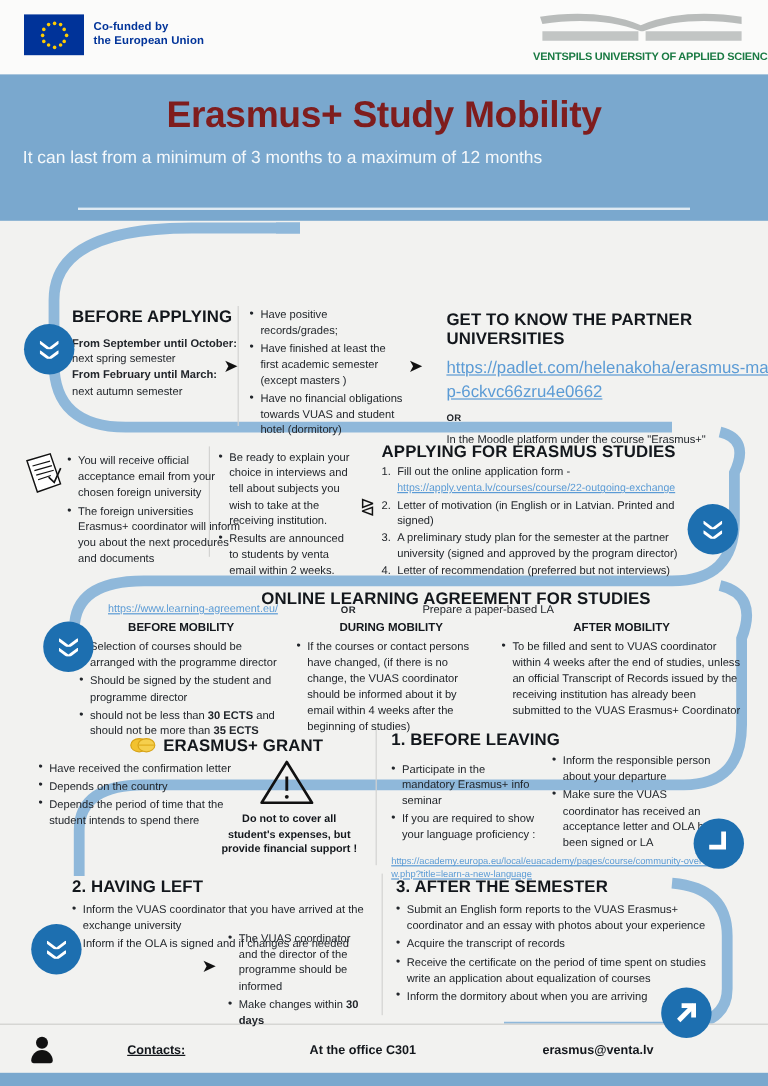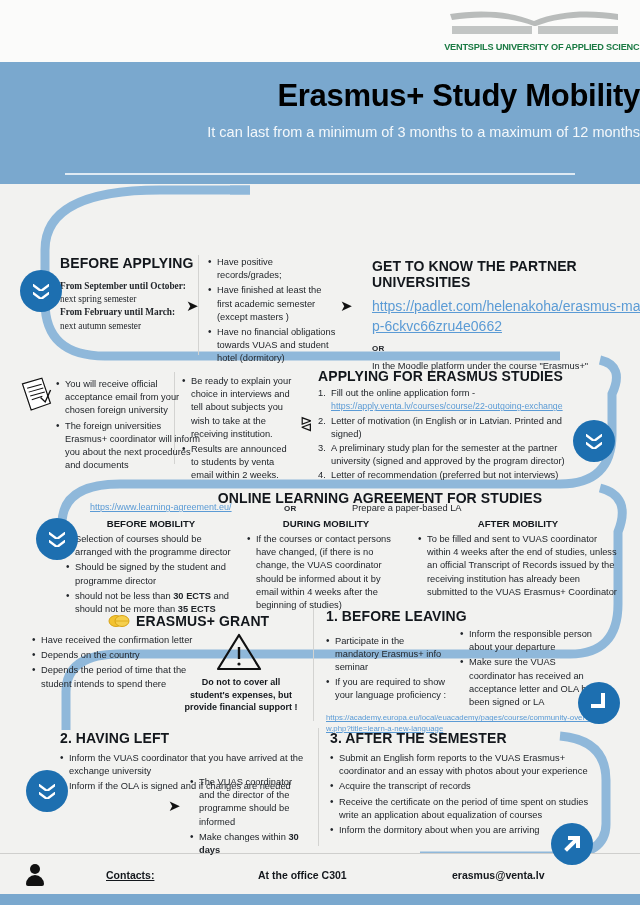--- a/index.html
+++ b/index.html
@@ -18,22 +18,22 @@
   .eu-star { position:absolute; width:3px; height:3px; background:#ffcc00; border-radius:50%; }
   .eu-text { color:#003399; font-size:9.5px; font-weight:bold; line-height:1.3; letter-spacing:.1px; }
 
   .vuas-logo { position:absolute; right:14px; top:8px; width:180px; height:46px; }
   .vuas-name { position:absolute; left:0; bottom:2px; width:180px; text-align:center;
      color:#1a7a43; font-size:9px; font-weight:bold; letter-spacing:-0.2px;
      transform:scaleX(1.02); white-space:nowrap; }
 
   
   .titleband { position:absolute; left:0; top:62px; width:640px; height:122px; background:#7aa8ce; }
-  .title { text-align:right; color:#000000; font-size:31px; font-weight:bold; padding-top:16px; letter-spacing:-0.3px; }
-  .subtitle { text-align:right; color:#f4f8fb; font-size:14.5px; line-height:1.3; padding-top:9px; }
+  .title { text-align:center; color:#7f1d1d; font-size:31px; font-weight:bold; padding-top:16px; letter-spacing:-0.3px; }
+  .subtitle { text-align:left; color:#f4f8fb; font-size:14.5px; line-height:1.3; padding-top:9px;padding-left:19px; }
   .title-rule { position:absolute; left:65px; bottom:9px; width:510px; height:2px; background:#dfeaf3; }
   svg.flow { position:absolute; left:0; top:184px; width:640px; height:700px; pointer-events:none; }
 
   
   .badge { position:absolute; width:42px; height:42px; border-radius:50%; background:#1d6fb0;
            display:flex; flex-direction:column; align-items:center; justify-content:center; z-index:5; }
   .badge .chev { width:16px; height:7px; position:relative; }
   .badge .chev::before { content:""; position:absolute; left:0; top:0; width:16px; height:7px;
     background:#fff; clip-path: polygon(0 0, 8px 6px, 16px 0, 16px 3px, 8px 9px, 0 3px); }
   .badge .chev + .chev { margin-top:1px; }
@@ -73,20 +73,40 @@
   .doc-ico { position:absolute; left:22px; top:378px; width:30px; height:32px; transform:rotate(-8deg); }
   .warn { position:absolute; left:216px; top:632px; width:46px; height:40px; }
   .coins { position:absolute; left:108px; top:614px; width:22px; height:14px; }
 </style>
 </head>
 <body>
 
 <div class="page">
 
   <div class="logobar">
+    <div class="eu-logo">
+      <div class="eu-flag" id="euflag">
+          <div class="eu-star" style="left: 23.5px; top: 5.5px;"></div>
+          <div class="eu-star" style="left: 28.5px; top: 6.83975px;"></div>
+          <div class="eu-star" style="left: 32.1603px; top: 10.5px;"></div>
+          <div class="eu-star" style="left: 33.5px; top: 15.5px;"></div>
+          <div class="eu-star" style="left: 32.1603px; top: 20.5px;"></div>
+          <div class="eu-star" style="left: 28.5px; top: 24.1603px;"></div>
+          <div class="eu-star" style="left: 23.5px; top: 25.5px;"></div>
+          <div class="eu-star" style="left: 18.5px; top: 24.1603px;"></div>
+          <div class="eu-star" style="left: 14.8397px; top: 20.5px;"></div>
+          <div class="eu-star" style="left: 13.5px; top: 15.5px;"></div>
+          <div class="eu-star" style="left: 14.8397px; top: 10.5px;"></div>
+          <div class="eu-star" style="left: 18.5px; top: 6.83975px;"></div>
+        </div>
+      <div class="eu-text">
+        <div>Co-funded by</div>
+        <div>the European Union</div>
+      </div>
+    </div>
 
     <div class="vuas-logo">
       <svg width="180" height="34" viewBox="0 0 180 34">
         <path d="M4 6 C30 2, 62 2, 88 13 C114 2, 146 2, 172 6 L172 12 C146 8, 116 8, 90 18 L88 18 C62 8, 32 8, 6 12 Z" fill="#b9bcbb"></path>
         <path d="M6 18 L86 18 L86 26 L6 26 Z" fill="#c2c5c4"></path>
         <path d="M92 18 L172 18 L172 26 L92 26 Z" fill="#c2c5c4"></path>
       </svg>
       <div class="vuas-name">VENTSPILS UNIVERSITY OF APPLIED SCIENCES</div>
     </div>
   </div>
@@ -113,21 +133,21 @@
     </g>
   </svg>
 
   <div class="badge" style="left:20px; top:270px;">
     <span class="chev"></span>
     <span class="chev"></span>
   </div>
 
   <div class="blk" style="left:60px; top:255px; width:145px;">
     <h3 class="sec">BEFORE APPLYING</h3>
-    <div class="body" style="margin-top:9px;font-family:Liberation Serif, serif;">
+    <div class="body" style="margin-top:9px;">
       <div><b>From September until October:</b></div>
       <div>next spring semester</div>
       <div><b>From February until March:</b></div>
       <div>next autumn semester</div>
     </div>
   </div>
 
   <div class="vrule" style="left:198px; top:255px; height:100px;"></div>
   <span class="arrowhead" style="left:186px; top:298px;">➤</span>
 

